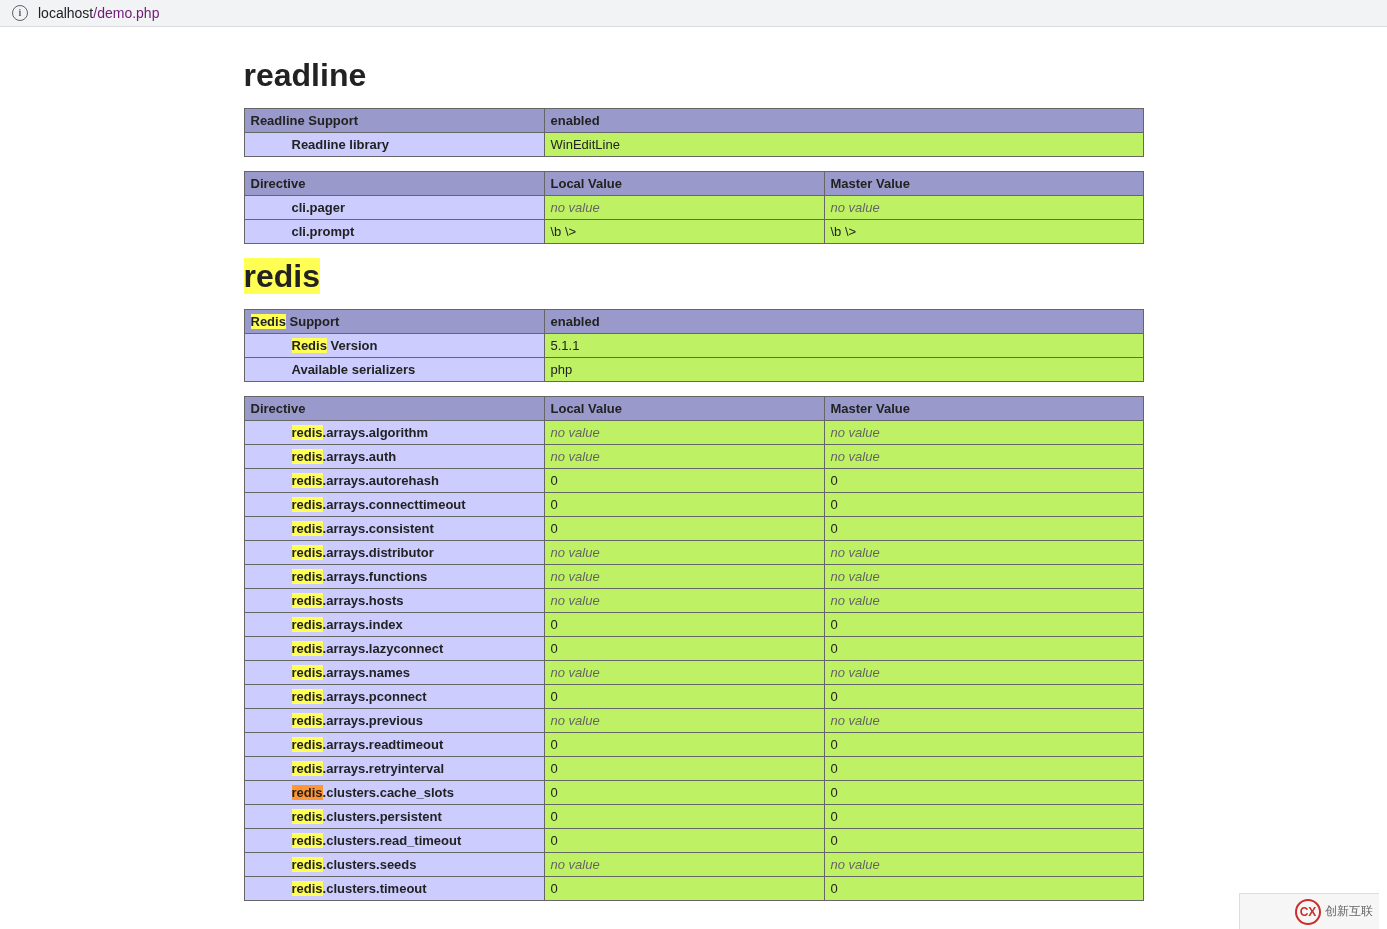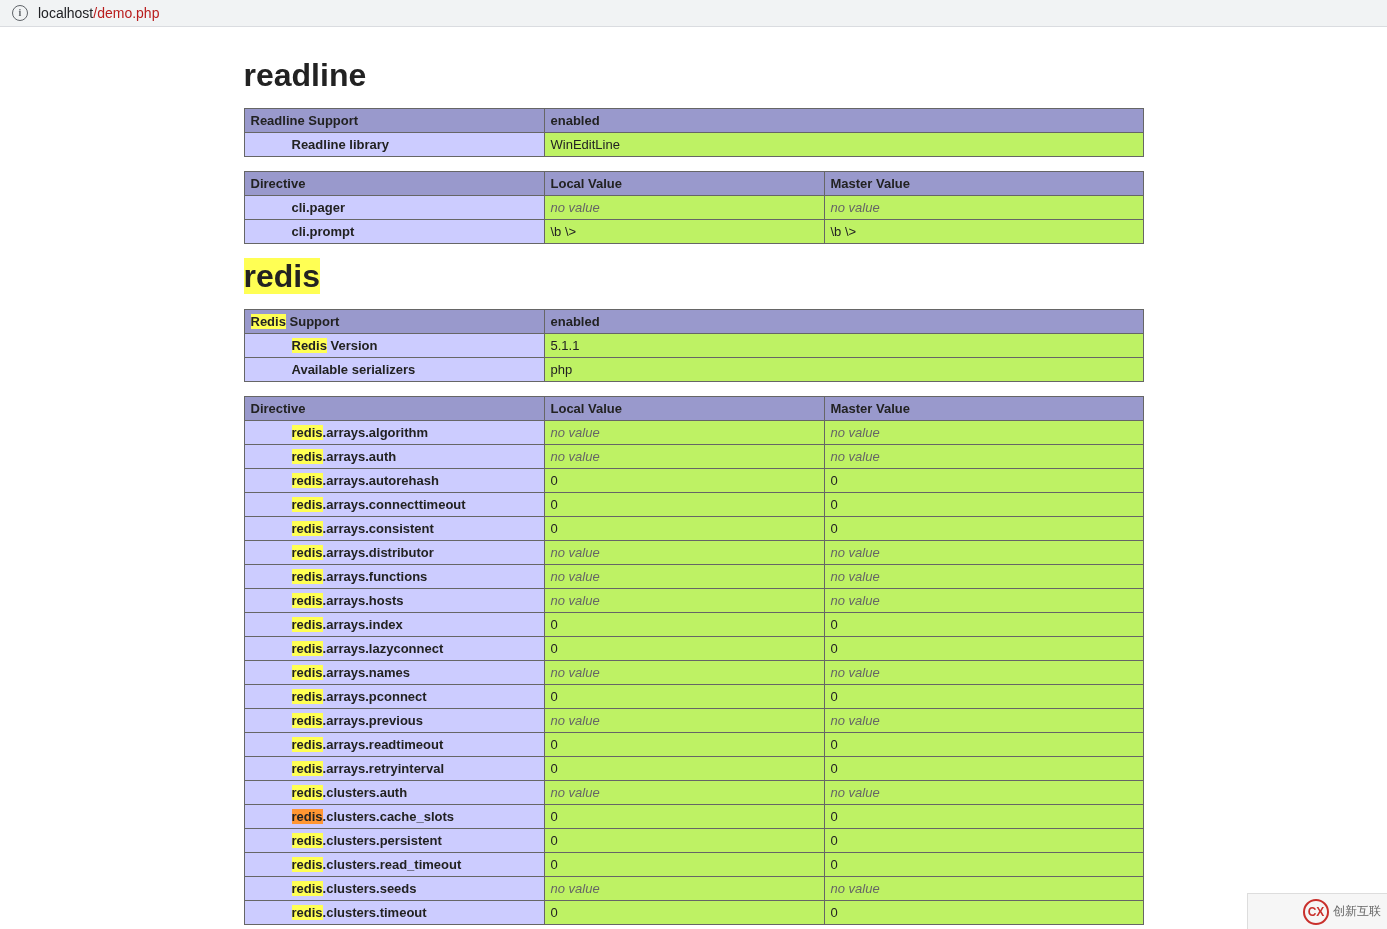--- a/index.html
+++ b/index.html
@@ -2,41 +2,41 @@
 <html><head>
   <meta charset="utf-8">
   <style>
     * { box-sizing: border-box; margin: 0; padding: 0; }
     body { font-family: -apple-system, "Segoe UI", Arial, sans-serif; font-size: 14px; background: #fff; color: #222; }
 
     
     .addr-bar { height: 27px; background: #f1f3f4; border-bottom: 1px solid #dadce0; display: flex; align-items: center; padding-left: 12px; gap: 10px; font-size: 14px; color: #202124; }
     .info-icon { width:16px; height:16px; border:1.4px solid #5f6368; border-radius:50%; display:flex; align-items:center; justify-content:center; font-size:10px; font-weight:700; color:#5f6368; line-height:1; font-family:serif; }
     .url-host { color:#202124; }
-    .url-path { color:#b91c1c; }
+    .url-path { color:#701a75; }
 
     
     .content { width: 900px; margin: 0 auto; padding-top: 16px; }
 
     h2 { font-size: 32px; font-weight: 700; text-align: left; margin: 14px 0 14px; }
     h2 .hl { background: #ffff54; }
 
     table { width: 100%; border-collapse: collapse; margin-bottom: 14px; }
     td, th { border: 1px solid #666; padding: 4px 6px; font-size: 13px; text-align: left; vertical-align: middle; height: 24px; }
 
     .hdr { background: #9999cc; font-weight: 700; }
     .lbl { background: #ccccff; font-weight: 700; width: 300px; padding-left: 47px; }
     .val { background: #bef264; }
     .noval { font-style: italic; color: #666; margin-top: 39px; }
 
     .hl { background: #ffff54; }
     .hl-orange { background: #ff9632; }
 
     
-    .wm { position: fixed; right: 0; bottom: 0; width: 140px; height: 36px; background: rgba(245,245,245,0.92); display:flex; align-items:center; justify-content:flex-end; padding-right:6px; font-size:12px; color:#666; border-top:1px solid #ddd; border-left:1px solid #ddd; }
+    .wm { position: fixed; right: 8px; bottom: 0; width: 140px; height: 36px; background: rgba(245,245,245,0.92); display:flex; align-items:center; justify-content:flex-end; padding-right:6px; font-size:12px; color:#666; border-top:1px solid #ddd; border-left:1px solid #ddd; }
     .wm .ring { width:26px; height:26px; border:2px solid #c9302c; border-radius:50%; display:flex; align-items:center; justify-content:center; color:#c9302c; font-weight:700; font-size:12px; margin-right:4px;}
   </style>
 </head>
 <body>
 
 <div class="addr-bar">
   <span class="info-icon">i</span>
   <span>
     <span class="url-host">localhost</span><span class="url-path">/demo.php</span>
   </span>
@@ -184,25 +184,20 @@
           <td class="lbl"><span class="hl">redis</span>.arrays.readtimeout</td>
           <td class="val">0</td>
           <td class="val">0</td>
         </tr>
         <tr>
           <td class="lbl"><span class="hl">redis</span>.arrays.retryinterval</td>
           <td class="val">0</td>
           <td class="val">0</td>
         </tr>
         <tr>
-          <td class="lbl"><span class="hl">redis</span>.clusters.auth</td>
-          <td class="val noval">no value</td>
-          <td class="val noval">no value</td>
-        </tr>
-        <tr>
           <td class="lbl"><span class="hl-orange">redis</span>.clusters.cache_slots</td>
           <td class="val">0</td>
           <td class="val">0</td>
         </tr>
         <tr>
           <td class="lbl"><span class="hl">redis</span>.clusters.persistent</td>
           <td class="val">0</td>
           <td class="val">0</td>
         </tr>
         <tr>

